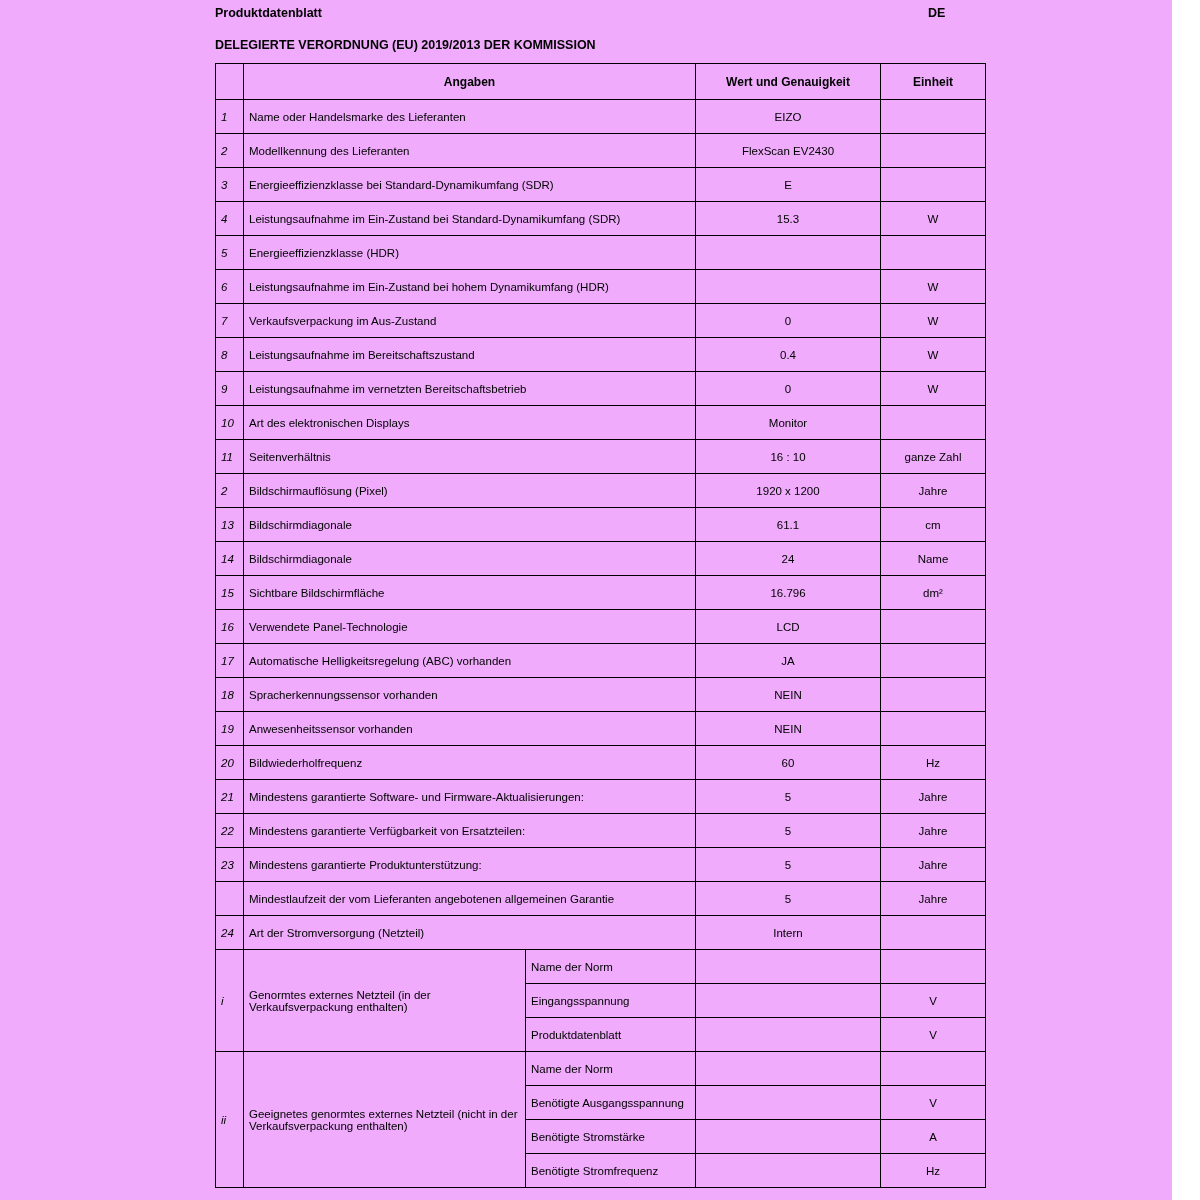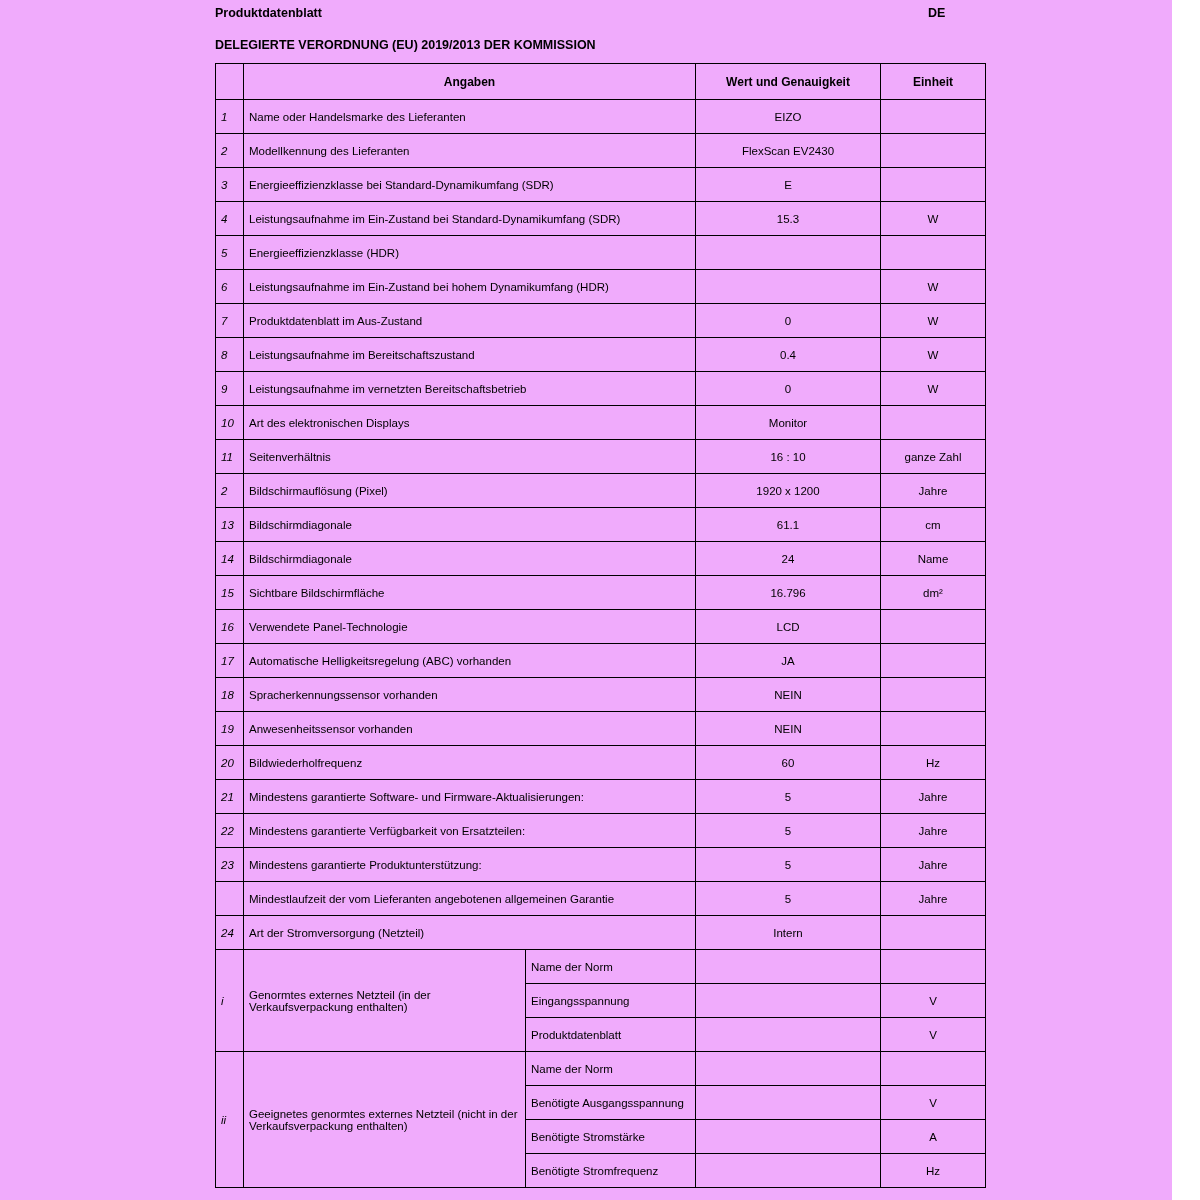--- a/index.html
+++ b/index.html
@@ -132,21 +132,21 @@
           <td class="unit"></td>
         </tr>
         <tr>
           <td class="num">6</td>
           <td class="label" colspan="2">Leistungsaufnahme im Ein-Zustand bei hohem Dynamikumfang (HDR)</td>
           <td class="value"></td>
           <td class="unit">W</td>
         </tr>
         <tr>
           <td class="num">7</td>
-          <td class="label" colspan="2">Produktdatenblatt im Aus-Zustand</td>
+          <td class="label" colspan="2">Verkaufsverpackung im Aus-Zustand</td>
           <td class="value">0</td>
           <td class="unit">W</td>
         </tr>
         <tr>
           <td class="num">8</td>
           <td class="label" colspan="2">Leistungsaufnahme im Bereitschaftszustand</td>
           <td class="value">0.4</td>
           <td class="unit">W</td>
         </tr>
         <tr>

